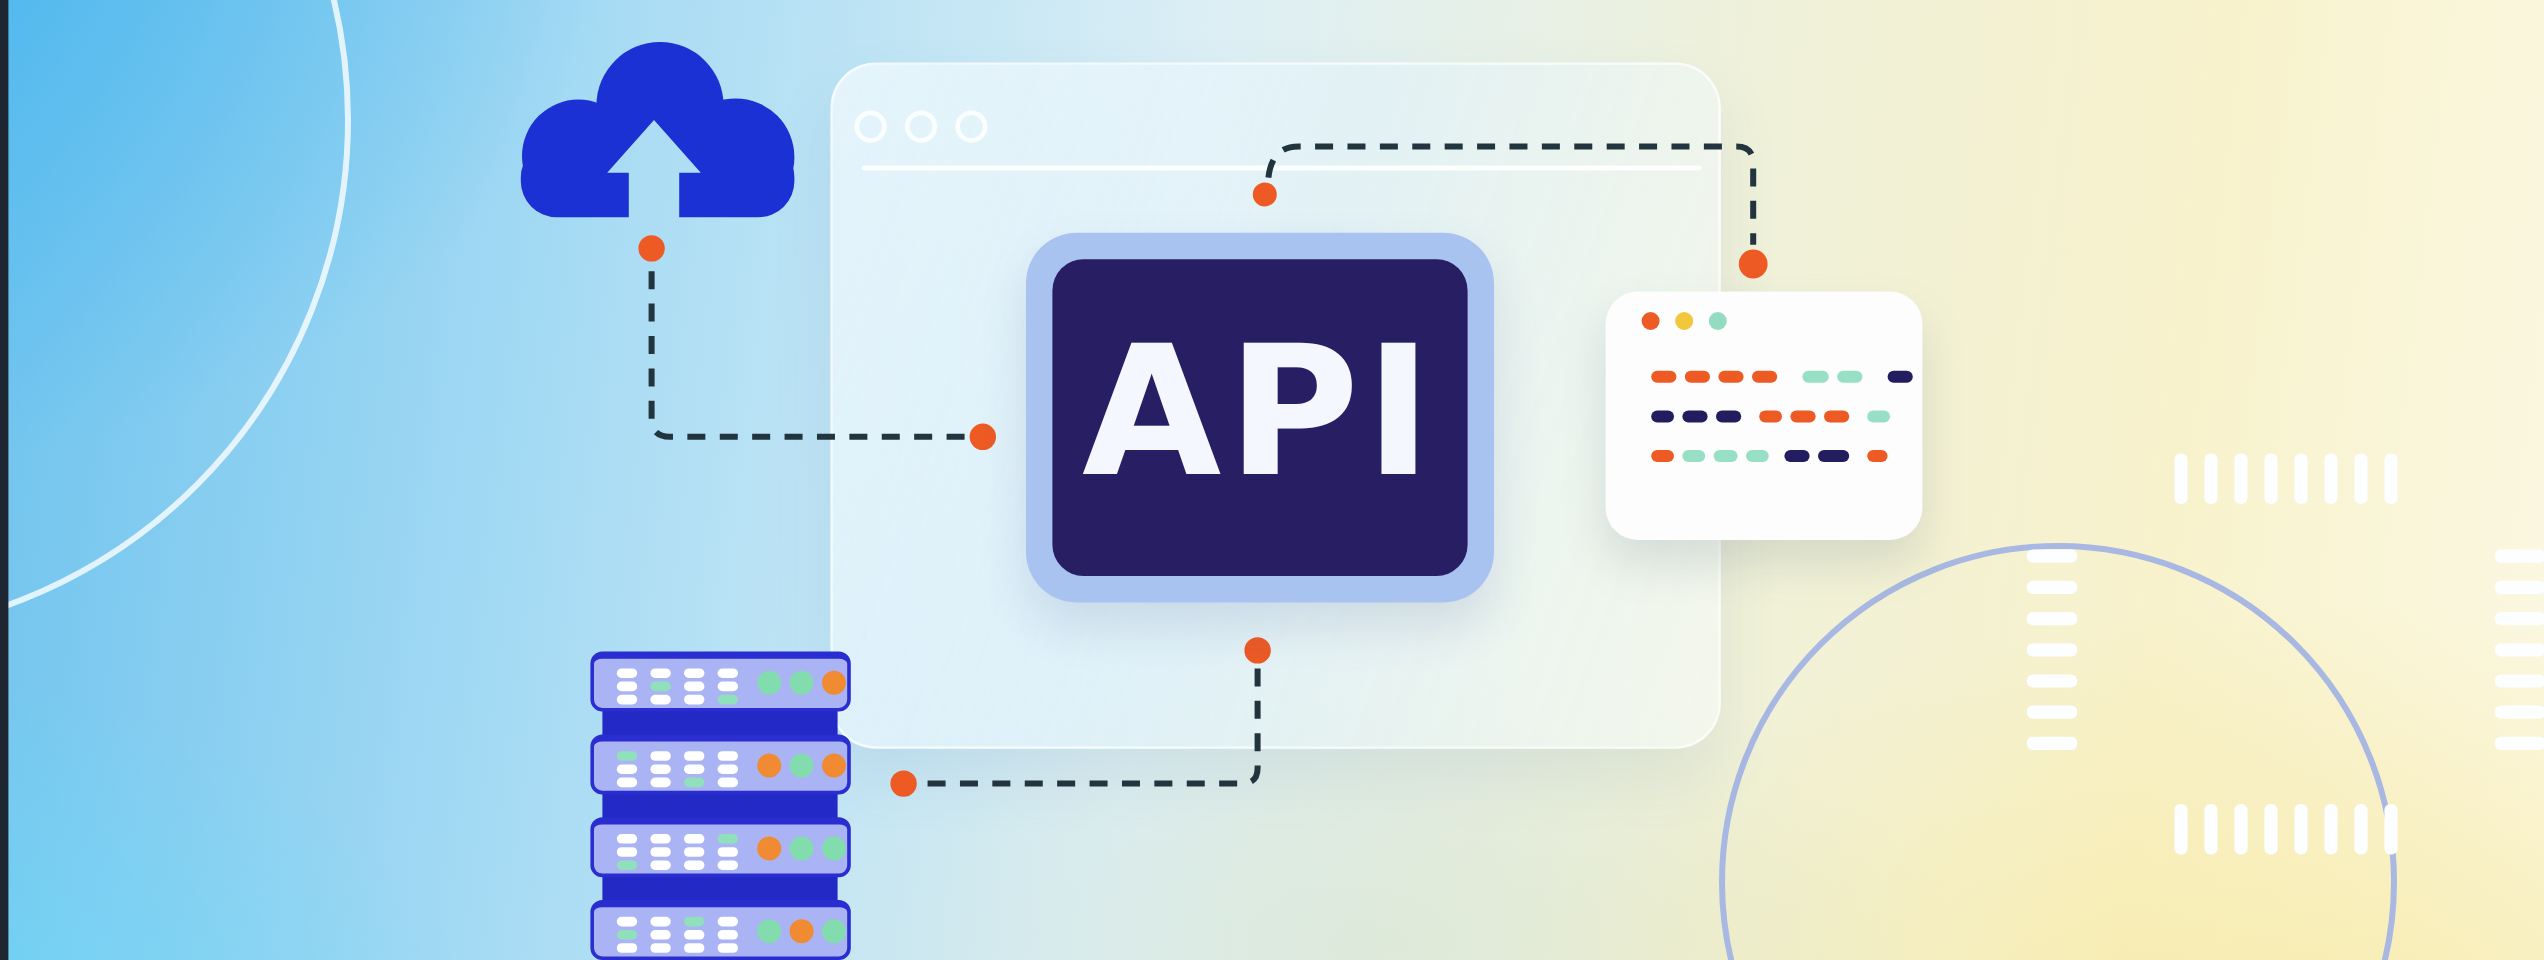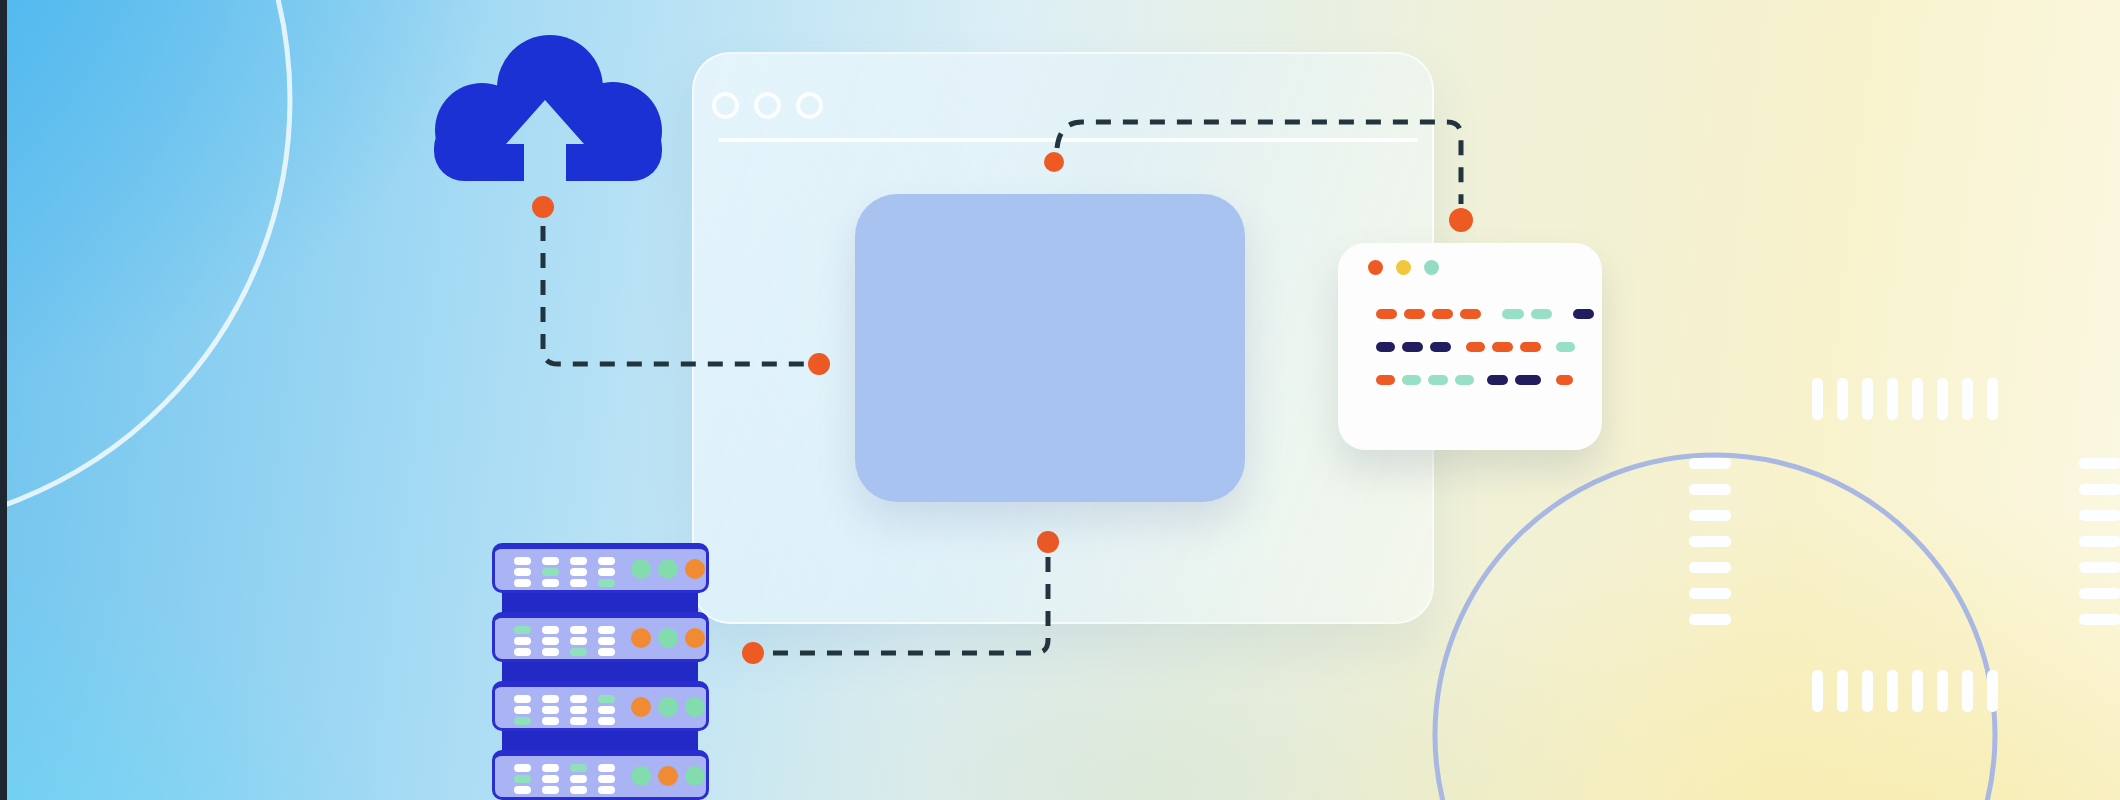--- a/index.html
+++ b/index.html
@@ -155,20 +155,23 @@
     <div class="pins-right">
         <div class="pin-h"></div>
         <div class="pin-h"></div>
         <div class="pin-h"></div>
         <div class="pin-h"></div>
         <div class="pin-h"></div>
         <div class="pin-h"></div>
         <div class="pin-h"></div>
       </div>
   </div>
+  <div class="chip-inner">
+    <div class="chip-label">API</div>
+  </div>
 
   <div class="code-card">
     <div class="code-dots">
         <div class="code-dot" style="background: rgb(237, 90, 36);"></div>
         <div class="code-dot" style="background: rgb(241, 199, 59);"></div>
         <div class="code-dot" style="background: rgb(147, 220, 194);"></div>
       </div>
     <div class="code-rows">
         <div class="code-row">
           <div class="code-dash" style="width: 21px; background: rgb(237, 90, 36);"></div>

